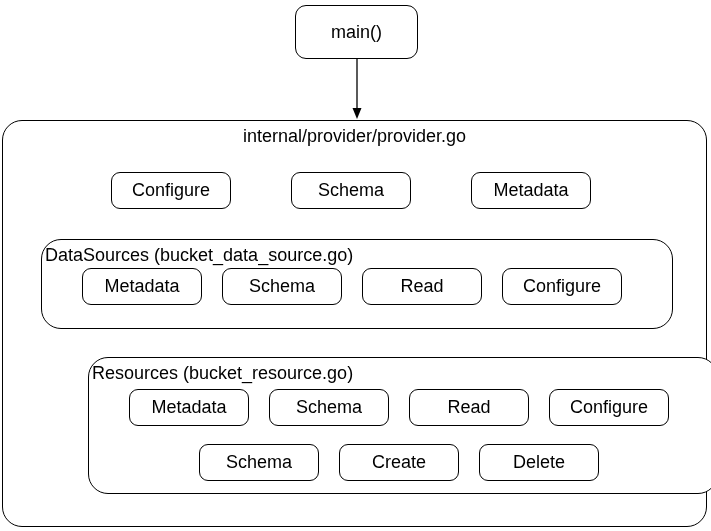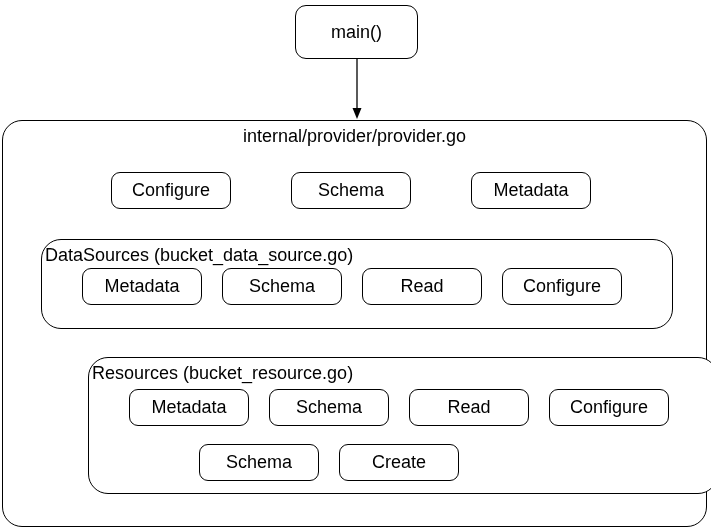--- a/index.html
+++ b/index.html
@@ -104,16 +104,17 @@
 
     <div class="container sub-container" style="left:38px; top:236px; width:630px; height:137px;margin-left:47px;">
       <div class="sub-title">Resources (bucket_resource.go)</div>
       <div class="node" style="left:40px; top:31px;">Metadata</div>
       <div class="node" style="left:180px; top:31px;">Schema</div>
       <div class="node" style="left:320px; top:31px;">Read</div>
       <div class="node" style="left:460px; top:31px;">Configure</div>
 
       <div class="node" style="left:110px; top:86px;">Schema</div>
       <div class="node" style="left:250px; top:86px;">Create</div>
+      <div class="node" style="left:390px; top:86px;">Delete</div>
     </div>
 
   </div>
 </div>
 
 </body></html>

